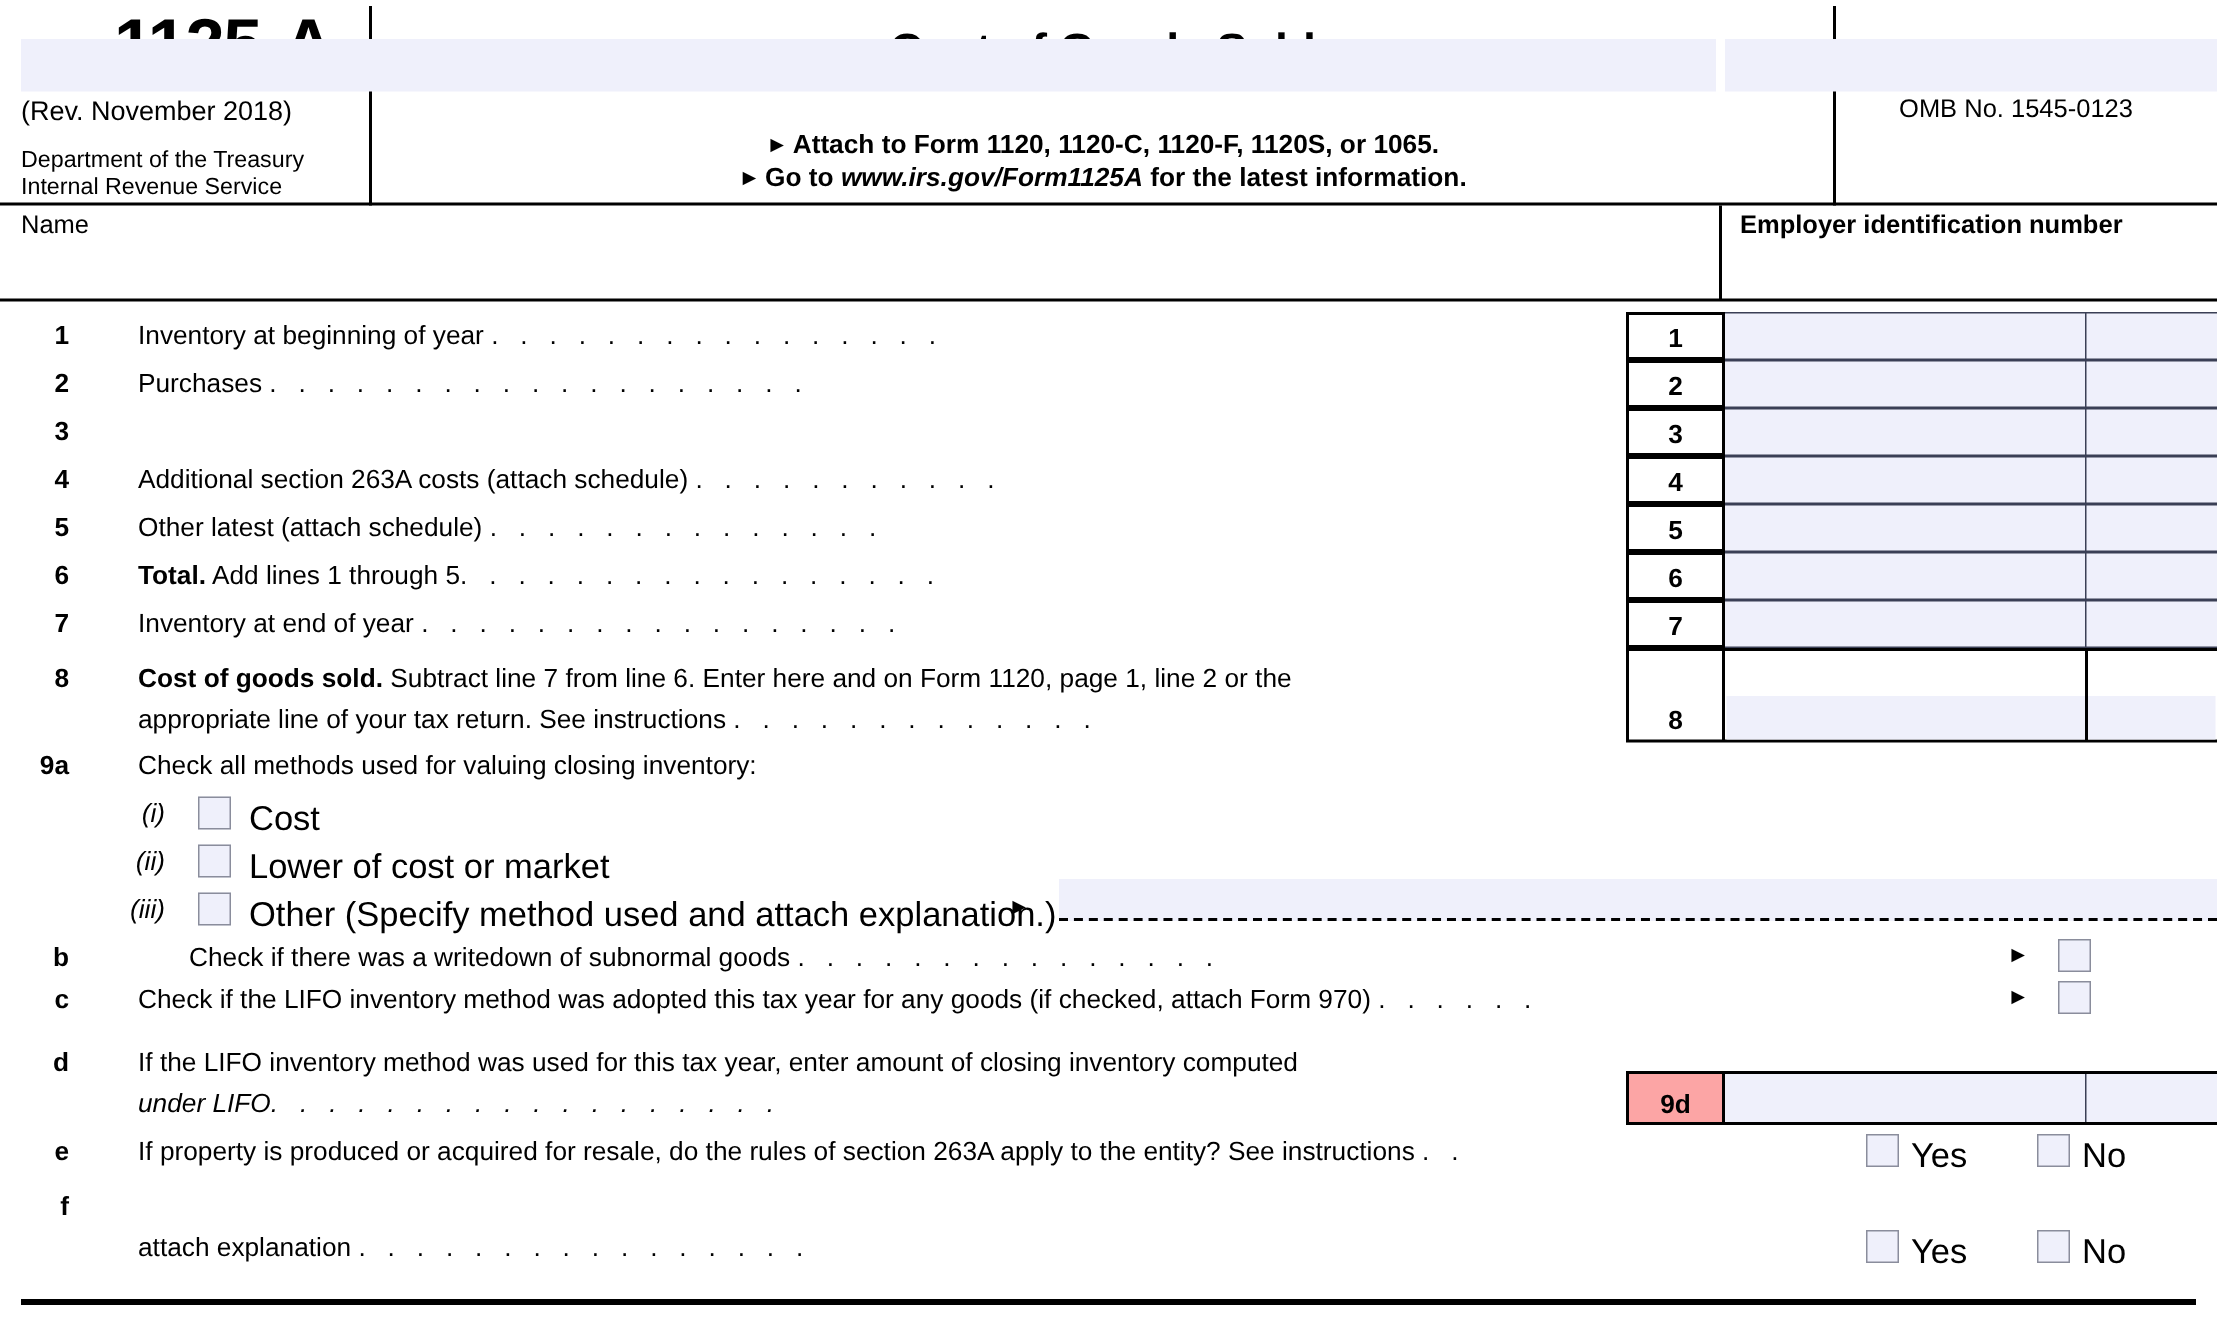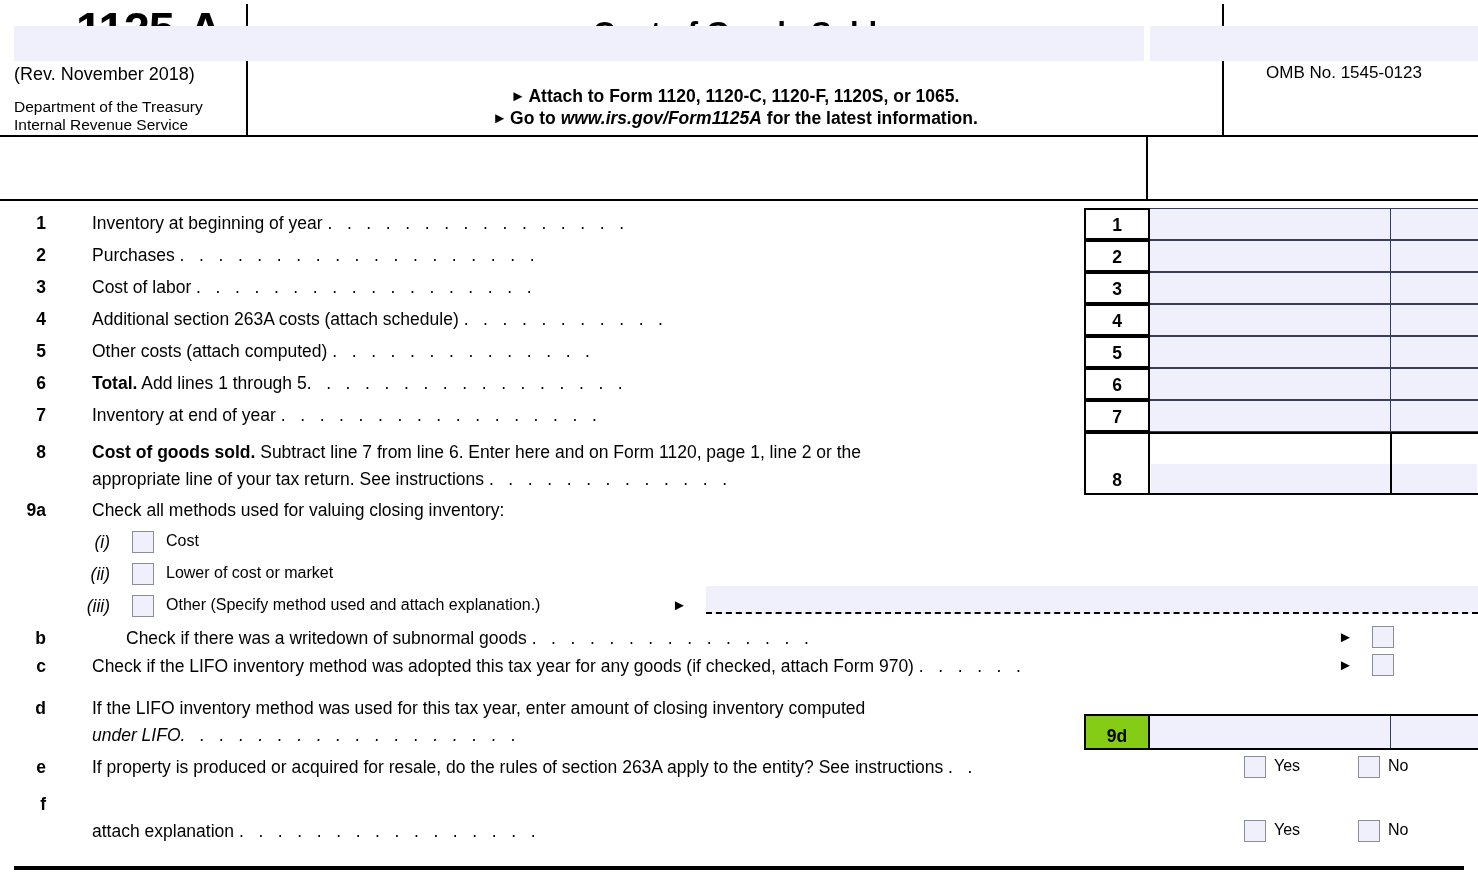--- a/index.html
+++ b/index.html
@@ -100,35 +100,35 @@
   }
   .centsdiv{position:absolute;width:1px;background:#3a3f55;left:306px;}
 
   
   .cbox{
     position:absolute;width:22px;height:22px;
     background:#eff0fb;border:1px solid #8a8d9c;
     box-sizing:border-box;
   }
   .romanlabel{position:absolute;font-size:17.5px;font-style:italic;text-align:right;}
-  .cblabel{position:absolute;font-size:16px;white-space:nowrap;}
+  .cblabel{position:absolute;font-size:23px;white-space:nowrap;}
   .blackarrow{position:absolute;font-size:15px;}
 
   
   #specify-field{
     position:absolute;left:706px;top:586px;width:772px;height:28px;
     background:#eff0fb;
     border-bottom:2px dashed #000;
     box-sizing:border-box;
   }
 
   
   #box9d-num{
     position:absolute;left:1084px;top:714px;width:66px;height:36px;
-    border:2px solid #000;box-sizing:border-box;background:#84cc16;
+    border:2px solid #000;box-sizing:border-box;background:#fca5a5;
     font-size:17.5px;font-weight:bold;
     display:flex;align-items:flex-end;justify-content:center;padding-bottom:1px;
   }
   #box9d-amt{
     position:absolute;left:1150px;top:714px;width:328px;height:36px;
     background:#eff0fb;
     border-top:2px solid #000;border-bottom:2px solid #000;
     box-sizing:border-box;
   }
   #box9d-cents{position:absolute;left:1390px;top:716px;width:1px;height:32px;background:#3a3f55;}
@@ -168,52 +168,52 @@
     </div>
 
     <div id="hdr-sep2"></div>
 
     <div id="hdr-right">
       <div class="omb">OMB No. 1545-0123</div>
     </div>
   </div>
   <div id="hdr-bottom"></div>
 
+  <div id="namerow">
+    <div class="name-label">Name</div>
+    <div class="ein-label">Employer identification number</div>
+  </div>
   <div id="name-field"></div>
   <div id="ein-field"></div>
   <div id="name-div"></div>
   <div id="namerow-bottom"></div>
 
   <div class="linenum" style="left:0;top:213px;">1</div>
   <div class="linetext" style="top:213px;">
     <span>Inventory at beginning of year</span>
     <span class="dots">.   .   .   .   .   .   .   .   .   .   .   .   .   .   .   .</span>
   </div>
 
   <div class="linenum" style="left:0;top:245px;">2</div>
   <div class="linetext" style="top:245px;">
     <span>Purchases</span>
     <span class="dots">.   .   .   .   .   .   .   .   .   .   .   .   .   .   .   .   .   .   .</span>
   </div>
 
   <div class="linenum" style="left:0;top:277px;">3</div>
-  <div class="linetext" style="top:277px;">
-    <span>Cost of labor</span>
-    <span class="dots">.   .   .   .   .   .   .   .   .   .   .   .   .   .   .   .   .   .</span>
-  </div>
 
   <div class="linenum" style="left:0;top:309px;">4</div>
   <div class="linetext" style="top:309px;">
     <span>Additional section 263A costs (attach schedule)</span>
     <span class="dots">.   .   .   .   .   .   .   .   .   .   .</span>
   </div>
 
   <div class="linenum" style="left:0;top:341px;">5</div>
   <div class="linetext" style="top:341px;">
-    <span>Other costs (attach computed)</span>
+    <span>Other latest (attach schedule)</span>
     <span class="dots">.   .   .   .   .   .   .   .   .   .   .   .   .   .</span>
   </div>
 
   <div class="linenum" style="left:0;top:373px;">6</div>
   <div class="linetext" style="top:373px;">
     <b>Total.</b>
     <span>Add lines 1 through 5</span><span class="dots">.   .   .   .   .   .   .   .   .   .   .   .   .   .   .   .   .</span>
   </div>
 
   <div class="linenum" style="left:0;top:405px;">7</div>

